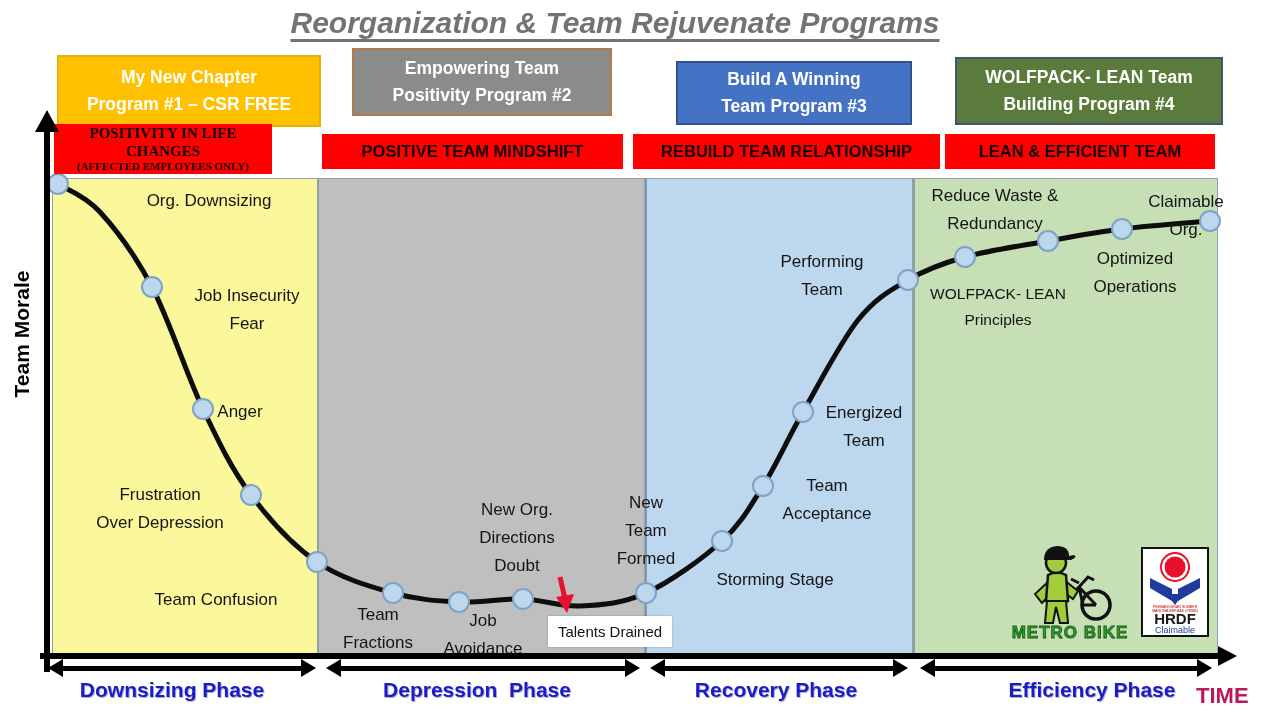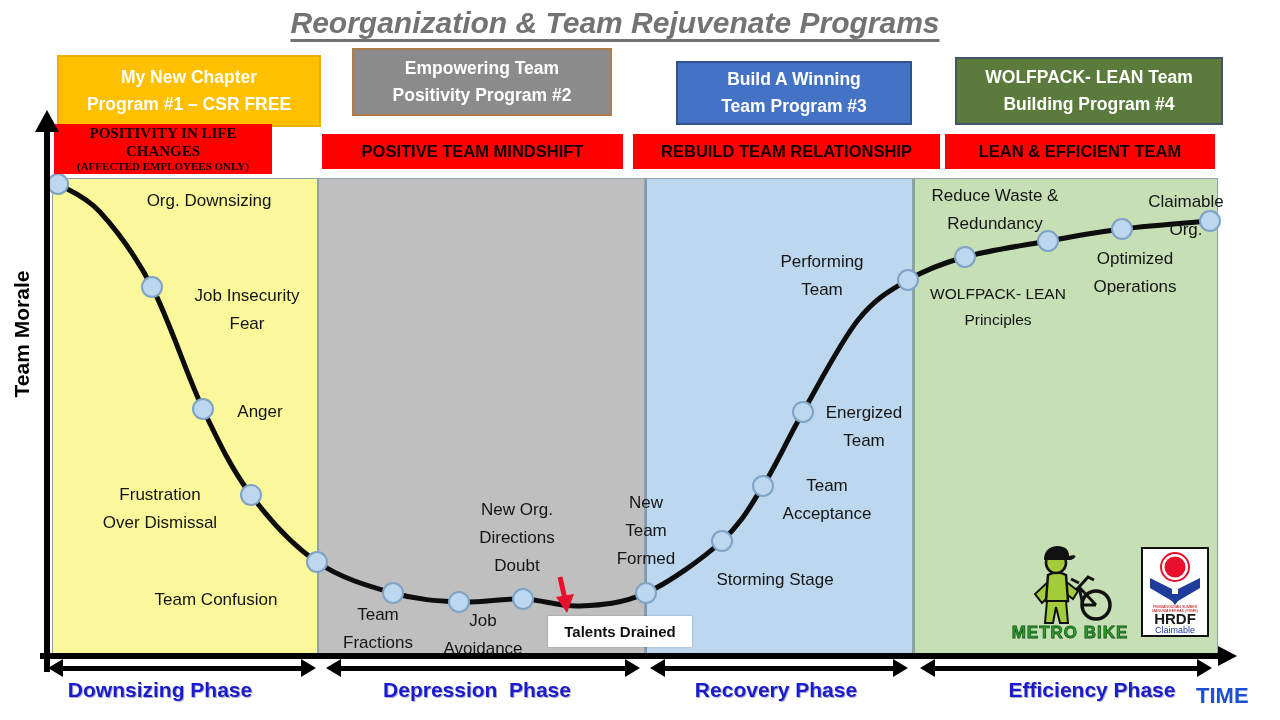--- a/index.html
+++ b/index.html
@@ -39,48 +39,48 @@
 
   
   #yaxis{position:absolute;left:44px;top:130px;width:6px;height:542px;background:#000;z-index:6;}
   #yarrow{position:absolute;left:35px;top:110px;width:0;height:0;z-index:6;
           border-left:12px solid transparent;border-right:12px solid transparent;border-bottom:22px solid #000;}
   #xaxis{position:absolute;left:40px;top:653px;width:1180px;height:6px;background:#000;z-index:6;}
   #xarrow{position:absolute;left:1218px;top:646px;width:0;height:0;z-index:6;
           border-top:10px solid transparent;border-bottom:10px solid transparent;border-left:19px solid #000;}
   #ylabel{position:absolute;left:-58px;top:322px;width:160px;text-align:center;z-index:6;
           transform:rotate(-90deg);font-size:21px;font-weight:bold;color:#000;}
-  #xlabel{position:absolute;left:1196px;top:683px;font-size:22px;font-weight:bold;color:#1d4ed8;z-index:6;text-align:right;}
+  #xlabel{position:absolute;left:1196px;top:683px;font-size:22px;font-weight:bold;color:#be185d;z-index:6;text-align:right;}
 
   
   #curve-svg{position:absolute;left:0;top:0;width:1280px;height:720px;z-index:3;pointer-events:none;}
 
   
   .lbl{position:absolute;transform:translateX(-50%);text-align:center;font-size:17px;
        line-height:1.65;color:#151515;white-space:pre-line;z-index:4;}
 
   
-  #callout{position:absolute;left:548px;top:616px;width:144px;height:31px;background:#fff;
-           display:flex;align-items:center;justify-content:center;font-size:15px;font-weight:bold;
+  #callout{position:absolute;left:548px;top:616px;width:124px;height:31px;background:#fff;
+           display:flex;align-items:center;justify-content:center;font-size:15px;font-weight:normal;
            color:#121212;z-index:5;box-shadow:0 0 2px rgba(0,0,0,.25);}
 
   
   .parrow{position:absolute;top:666px;height:5px;background:#000;z-index:2;}
   .parrow::before{content:"";position:absolute;left:-15px;top:-7px;
         border-top:9px solid transparent;border-bottom:9px solid transparent;border-right:15px solid #000;}
   .parrow::after{content:"";position:absolute;right:-15px;top:-7px;
         border-top:9px solid transparent;border-bottom:9px solid transparent;border-left:15px solid #000;}
   #parrow1{left:63px;width:238px;}
   #parrow2{left:341px;width:284px;}
   #parrow3{left:665px;width:228px;}
   #parrow4{left:935px;width:262px;}
 
   .phase-name{position:absolute;top:678px;transform:translateX(-50%);font-size:21px;font-weight:bold;
               color:#1B1BCE;z-index:4;white-space:pre;text-shadow:1px 1px 0 rgba(20,20,90,.35);}
-  #pname1{left:160px;text-align:center;} #pname2{left:477px;} #pname3{left:776px;} #pname4{left:1057px;margin-left:35px;}
+  #pname1{left:172px;text-align:center;} #pname2{left:477px;} #pname3{left:776px;} #pname4{left:1057px;margin-left:35px;}
 </style>
 </head>
 <body>
 
 <div id="slide">
 
   <div id="title">Reorganization &amp; Team Rejuvenate Programs</div>
 
   <div id="pbox1" class="pbox">My New Chapter
 Program #1 – CSR FREE</div>
@@ -160,23 +160,23 @@
       <text x="1175" y="608" text-anchor="middle" font-size="3.6" fill="#C00000" font-family="Liberation Sans,sans-serif">PEMBANGUNAN SUMBER</text>
       <text x="1175" y="612" text-anchor="middle" font-size="3.6" fill="#C00000" font-family="Liberation Sans,sans-serif">MANUSIA BERHAD (PSMB)</text>
       <text x="1175" y="624" text-anchor="middle" font-size="15" font-weight="bold" fill="#1a1a1a" font-family="Liberation Sans,sans-serif">HRDF</text>
       <text x="1175" y="633" text-anchor="middle" font-size="9" fill="#1F3C9C" font-family="Liberation Sans,sans-serif">Claimable</text>
     </g>
   </svg>
 
   <div class="lbl" style="left:209px;top:187px">Org. Downsizing</div>
   <div class="lbl" style="left:247px;top:282px">Job Insecurity
 Fear</div>
-  <div class="lbl" style="left:260px;top:398px">Anger</div>
+  <div class="lbl" style="left:240px;top:398px">Anger</div>
   <div class="lbl" style="left:160px;top:481px">Frustration
-Over Dismissal</div>
+Over Depression</div>
   <div class="lbl" style="left:216px;top:586px">Team Confusion</div>
   <div class="lbl" style="left:378px;top:601px">Team
 Fractions</div>
   <div class="lbl" style="left:483px;top:607px">Job
 Avoidance</div>
   <div class="lbl" style="left:517px;top:496px">New Org.
 Directions
 Doubt</div>
   <div class="lbl" style="left:646px;top:489px">New
 Team

